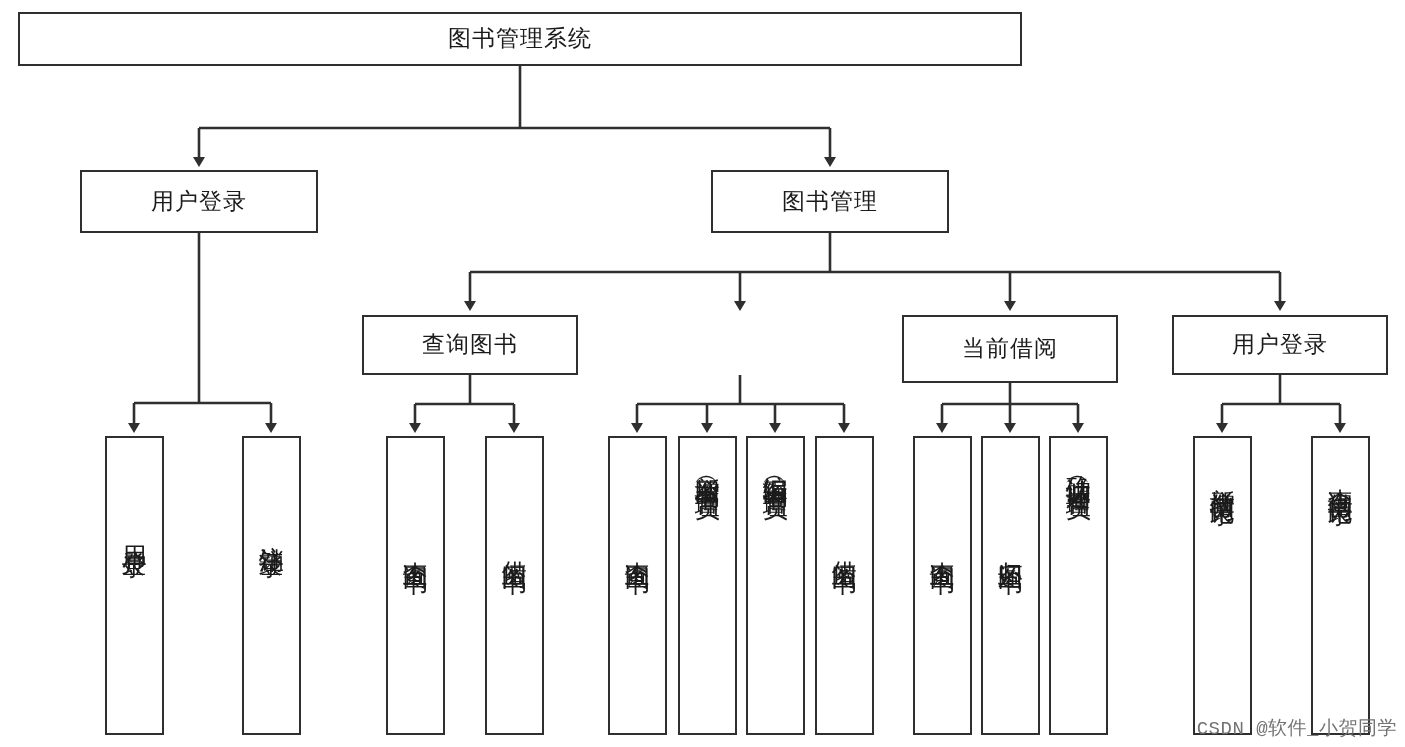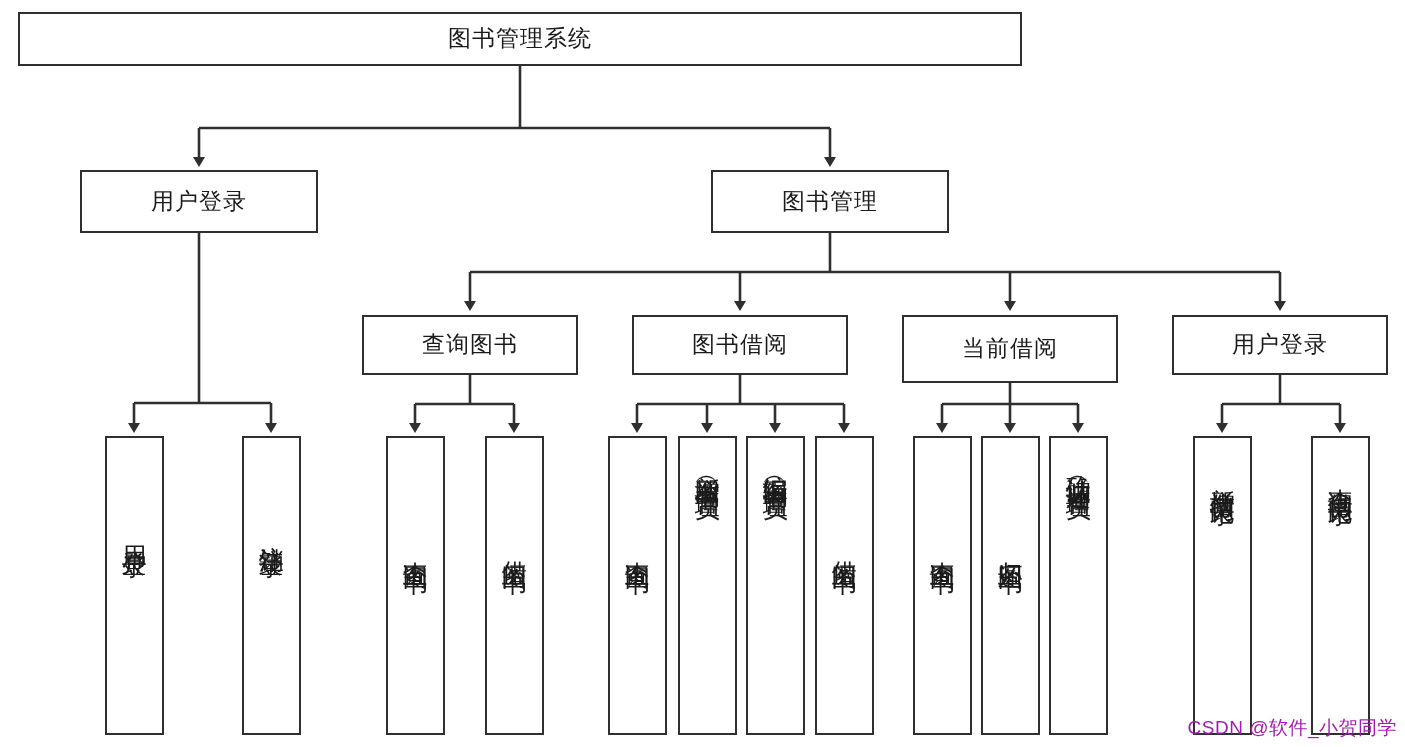--- a/index.html
+++ b/index.html
@@ -67,24 +67,25 @@
     padding-top: 22px;
   }
   .node.vertical.topish .label {
     padding-top: 10px;
   }
   #watermark {
     position: absolute;
     right: 8px;
     bottom: 6px;
     font-size: 19px;
-    color: #a21caf;
+    color: #737373;
     white-space: nowrap;
     z-index: 5;
     letter-spacing: 0.5px;
+    font-family: Liberation Mono, monospace;
   }
 </style>
 </head>
 <body>
 
 <div id="canvas">
 
   <svg id="edges" viewBox="0 0 1405 747" xmlns="http://www.w3.org/2000/svg">
     <defs>
       <marker id="arrow" markerWidth="10" markerHeight="12" refX="1" refY="6" orient="auto" markerUnits="userSpaceOnUse">
@@ -144,23 +145,20 @@
   </div>
 
   <div class="node horizontal" style="left:711px; top:170px; width:238px; height:63px;">
     <span class="label">图书管理</span>
   </div>
 
   <div class="node horizontal" style="left:362px; top:315px; width:216px; height:60px;">
     <span class="label">查询图书</span>
   </div>
 
-  <div class="node horizontal" style="left:632px; top:315px; width:216px; height:60px;">
-    <span class="label">图书借阅</span>
-  </div>
 
   <div class="node horizontal" style="left:902px; top:315px; width:216px; height:68px;">
     <span class="label">当前借阅</span>
   </div>
 
   <div class="node horizontal" style="left:1172px; top:315px; width:216px; height:60px;">
     <span class="label">用户登录</span>
   </div>
 
   <div class="node vertical mid" style="left:105px; top:436px; width:59px; height:299px;">

